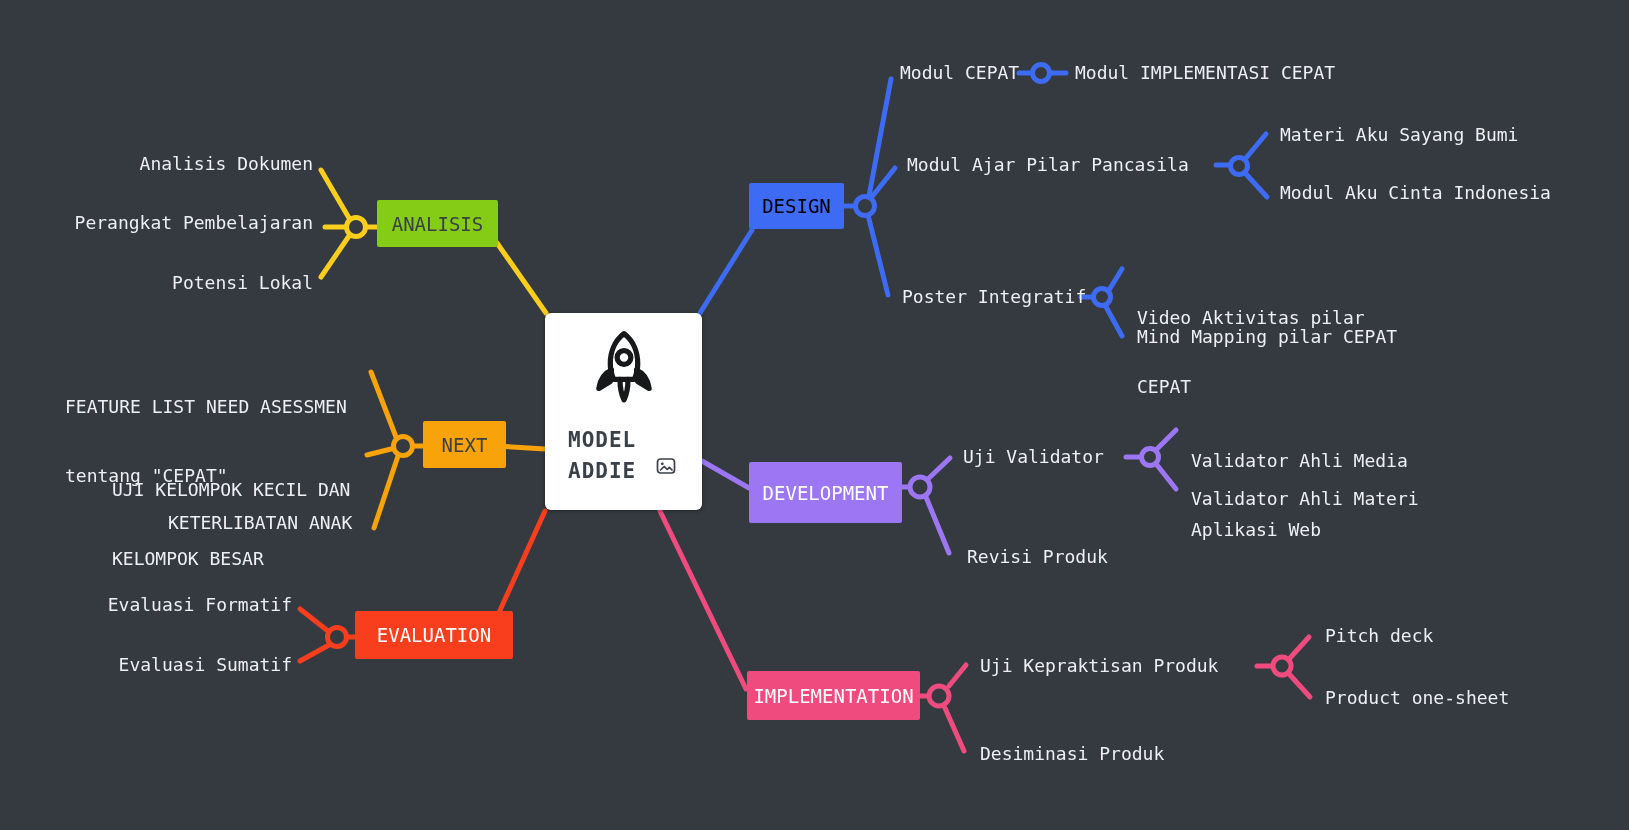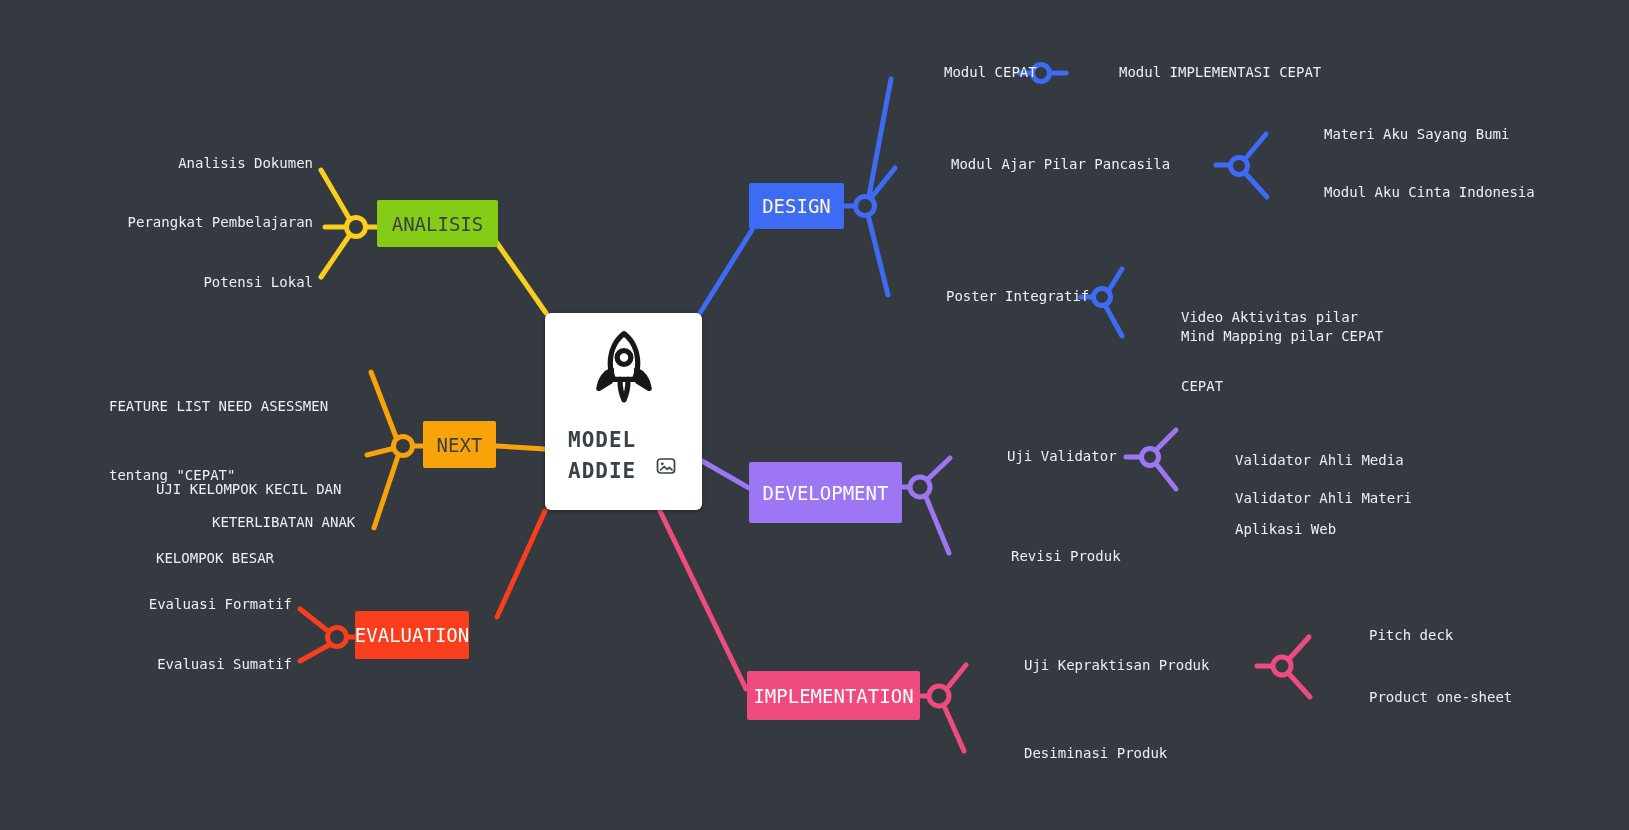--- a/index.html
+++ b/index.html
@@ -1,21 +1,21 @@
 <!DOCTYPE html>
 <html><head>
 <meta charset="utf-8">
 <style>
   html,body{margin:0;padding:0;}
   .stage{
     position:relative;width:1629px;height:830px;overflow:hidden;
     font-family:"DejaVu Sans Mono","Liberation Mono",monospace;
   }
   .wires{position:absolute;left:0;top:0;}
-  .label{position:absolute;font-size:14px;line-height:23px;white-space:pre;margin-left:44px;}
+  .label{position:absolute;font-size:18px;line-height:23px;white-space:pre;}
   .label.right{text-align:right;}
   .ln{display:block;}
   .node-box{
     position:absolute;display:flex;align-items:center;justify-content:center;
     font-size:19px;border-radius:2px;
   }
   .center-node{
     position:absolute;left:545px;top:313px;width:157px;height:197px;
     border-radius:6px;box-shadow:0 1px 4px rgba(0,0,0,.35);
   }
@@ -125,27 +125,27 @@
         <rect x="1.5" y="2" width="17" height="14" rx="3"></rect>
         <circle cx="6.3" cy="6.8" r="1.4" fill="#3A4149" stroke="none"></circle>
         <path d="M4 13.5 L8.2 9.5 L11.2 12.3 L13.4 10.3 L16.5 13.5"></path>
       </g>
     </svg>
   </div>
 
   <div class="node-box" style="left: 377px; top: 200px; width: 121px; height: 47px; background: #84cc16; color: rgb(58, 64, 70);">
     <span>ANALISIS</span>
   </div>
-  <div class="node-box" style="left: 423px; top: 421px; width: 73px; height: 47px; background: rgb(249, 163, 11); color: rgb(58, 64, 70);">
+  <div class="node-box" style="left: 423px; top: 421px; width: 83px; height: 47px; background: rgb(249, 163, 11); color: rgb(58, 64, 70);">
     <span>NEXT</span>
   </div>
-  <div class="node-box" style="left: 355px; top: 611px; width: 114px; height: 48px; background: rgb(249, 62, 29); color: rgb(255, 255, 255);">
+  <div class="node-box" style="left: 355px; top: 611px; width: 158px; height: 48px; background: rgb(249, 62, 29); color: rgb(255, 255, 255);">
     <span>EVALUATION</span>
   </div>
-  <div class="node-box" style="left: 749px; top: 183px; width: 95px; height: 46px; background: rgb(61, 107, 244); color: #fef9c3;">
+  <div class="node-box" style="left: 749px; top: 183px; width: 95px; height: 46px; background: rgb(61, 107, 244); color: #000000;">
     <span>DESIGN</span>
   </div>
   <div class="node-box" style="left: 749px; top: 462px; width: 153px; height: 61px; background: rgb(156, 118, 243); color: rgb(255, 255, 255);">
     <span>DEVELOPMENT</span>
   </div>
   <div class="node-box" style="left: 747px; top: 671px; width: 173px; height: 49px; background: rgb(240, 75, 126); color: rgb(255, 255, 255);">
     <span>IMPLEMENTATION</span>
   </div>
 
   <div class="label right" style="right:1316px;top:152px">Analisis Dokumen</div>

